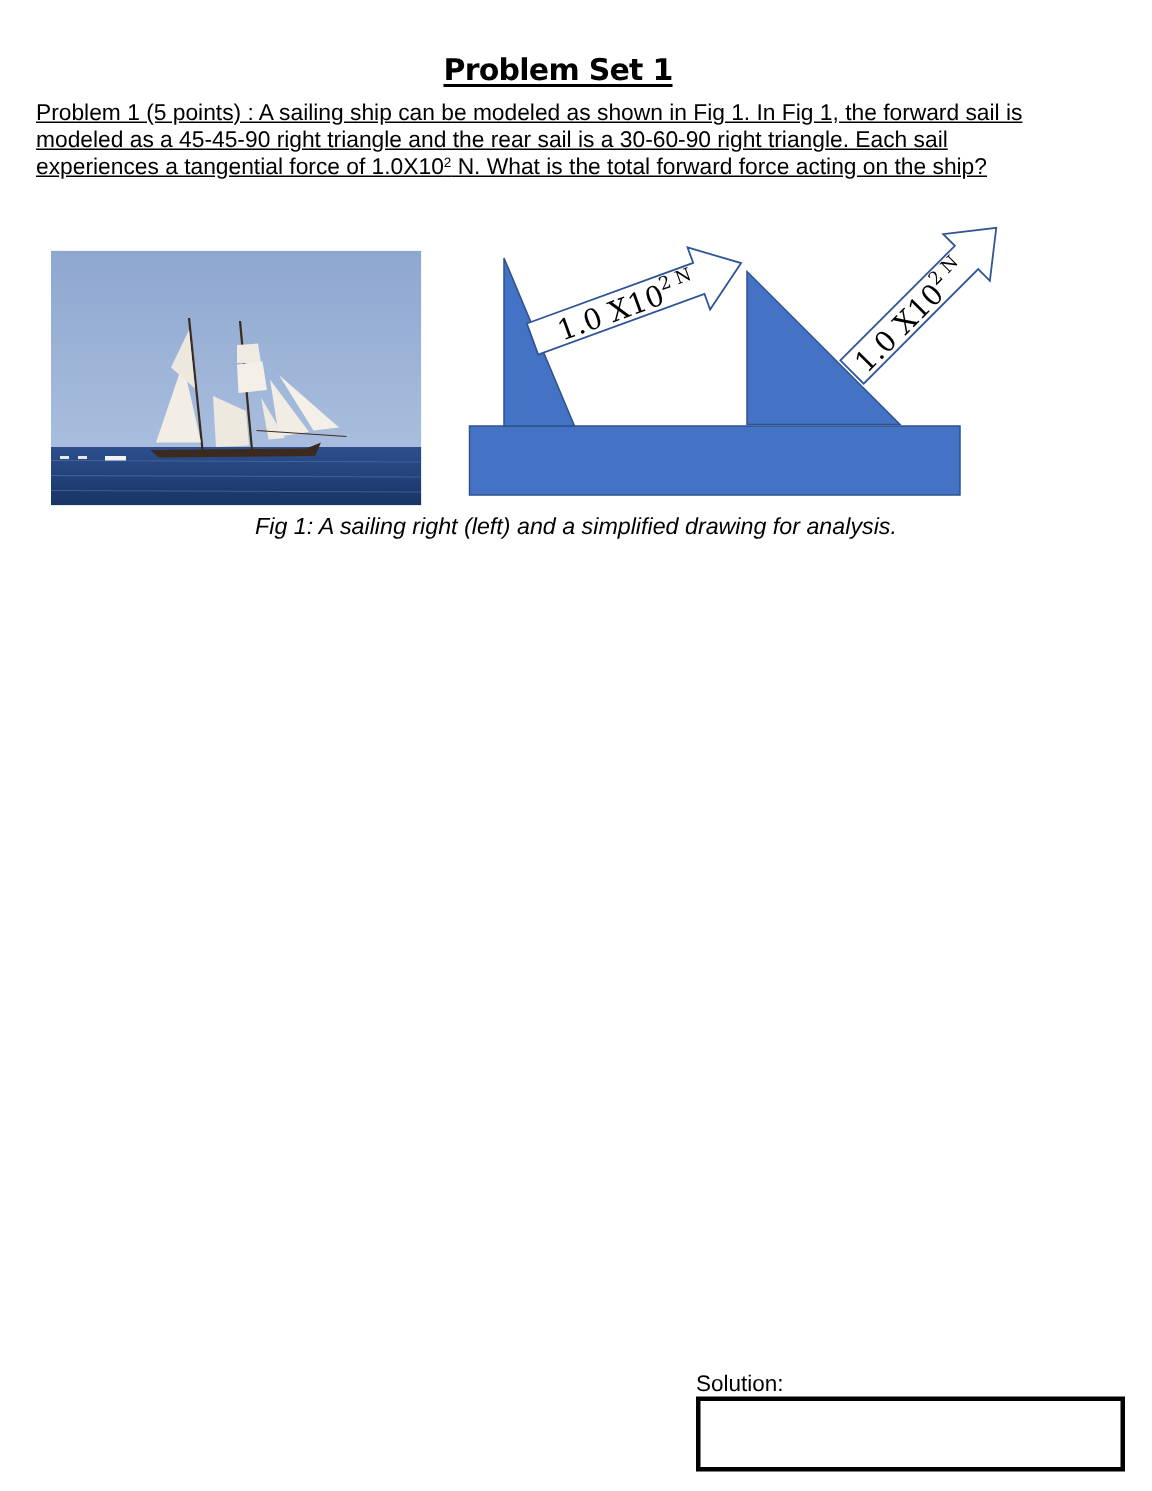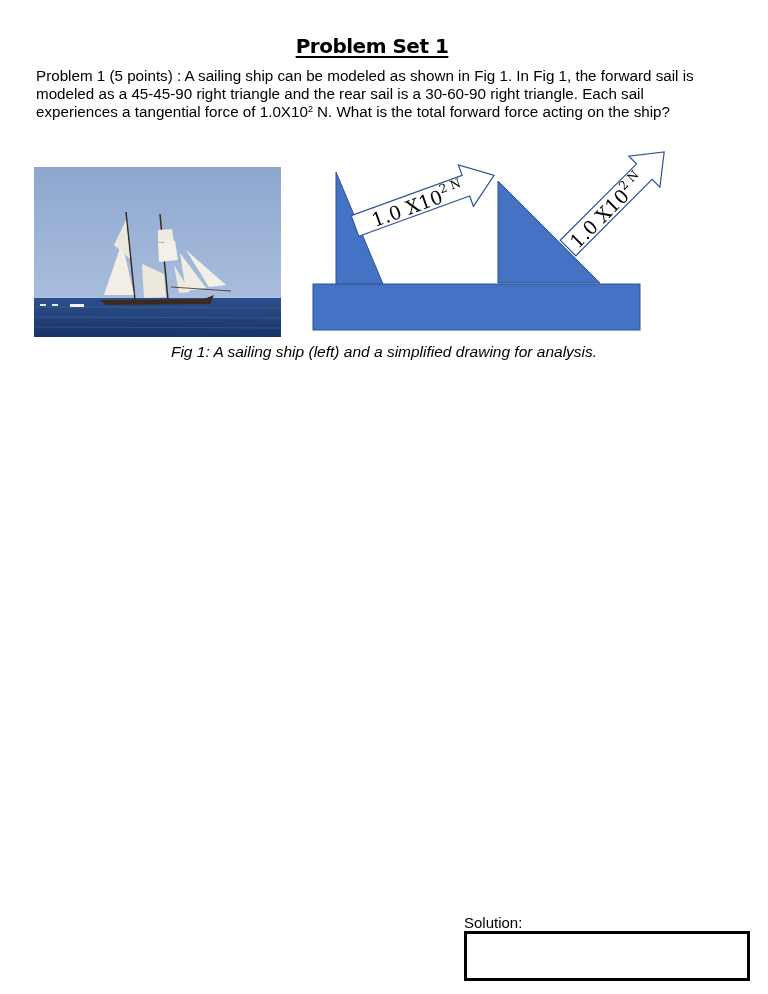--- a/index.html
+++ b/index.html
@@ -1,19 +1,19 @@
 <!DOCTYPE html>
 <html><head>
 <meta charset="utf-8">
 <style>
   html, body { margin:0; padding:0; background:#ffffff; }
   body { width:768px; height:994px; position:relative; overflow:hidden; font-family:"Liberation Sans", sans-serif; color:#000; }
   .title { position:absolute; left:0; top:34px; width:744px; text-align:center; font-family:"DejaVu Sans", sans-serif; font-weight:bold; font-size:20px; letter-spacing:-0.5px; }
   .title span { text-decoration:underline; text-decoration-thickness:2px; text-underline-offset:3px; }
-  .problem { position:absolute; left:36px; top:67px; width:680px; font-size:15.2px; line-height:18px; }
+  .problem { position:absolute; left:24px; top:67px; width:680px; font-size:15.2px; line-height:18px;text-decoration:underline; }
   .problem sup { font-size:9px; vertical-align:5px; line-height:0; }
   .photo { position:absolute; left:34px; top:167px; width:247px; height:170px; overflow:hidden; }
   .diagram { position:absolute; left:0; top:0; width:768px; height:340px; }
   .caption { position:absolute; left:0; top:343px; width:768px; text-align:center; font-style:italic; font-size:15.5px; }
   .sol-label { position:absolute; left:464px; top:913px; font-size:15px; line-height:20px; }
   .sol-box { position:absolute; left:464px; top:931px; width:280px; height:44px; border:3px solid #000; background:#fff; }
 </style>
 </head>
 <body>
 
@@ -78,16 +78,16 @@
   </g>
 
   <g transform="translate(568,248) rotate(-45)">
     <polygon points="0,-11 108,-11 108,-22 136,0 108,22 108,11 0,11" fill="#ffffff" stroke="#2F5597" stroke-width="1.2"></polygon>
     <text x="6" y="8" font-family="DejaVu Serif, serif" font-size="19" fill="#000">
       <tspan>1.0 X10</tspan><tspan dy="-9" font-size="12">2</tspan><tspan font-size="12"> N</tspan>
     </text>
   </g>
 </svg>
 
-<div class="caption">Fig 1: A sailing ship (left) and a simplified drawing for analysis.</div>
+<div class="caption">Fig 1: A sailing right (left) and a simplified drawing for analysis.</div>
 
 <div class="sol-label">Solution:</div>
 <div class="sol-box"></div>
 
 </body></html>

